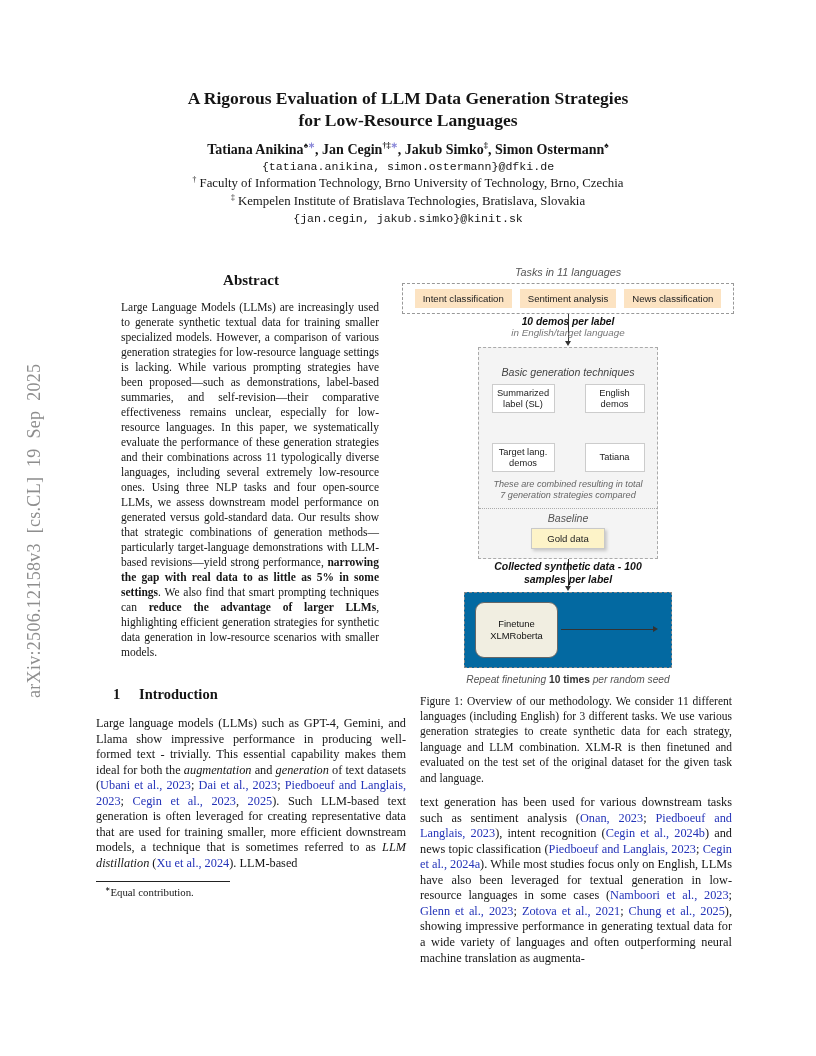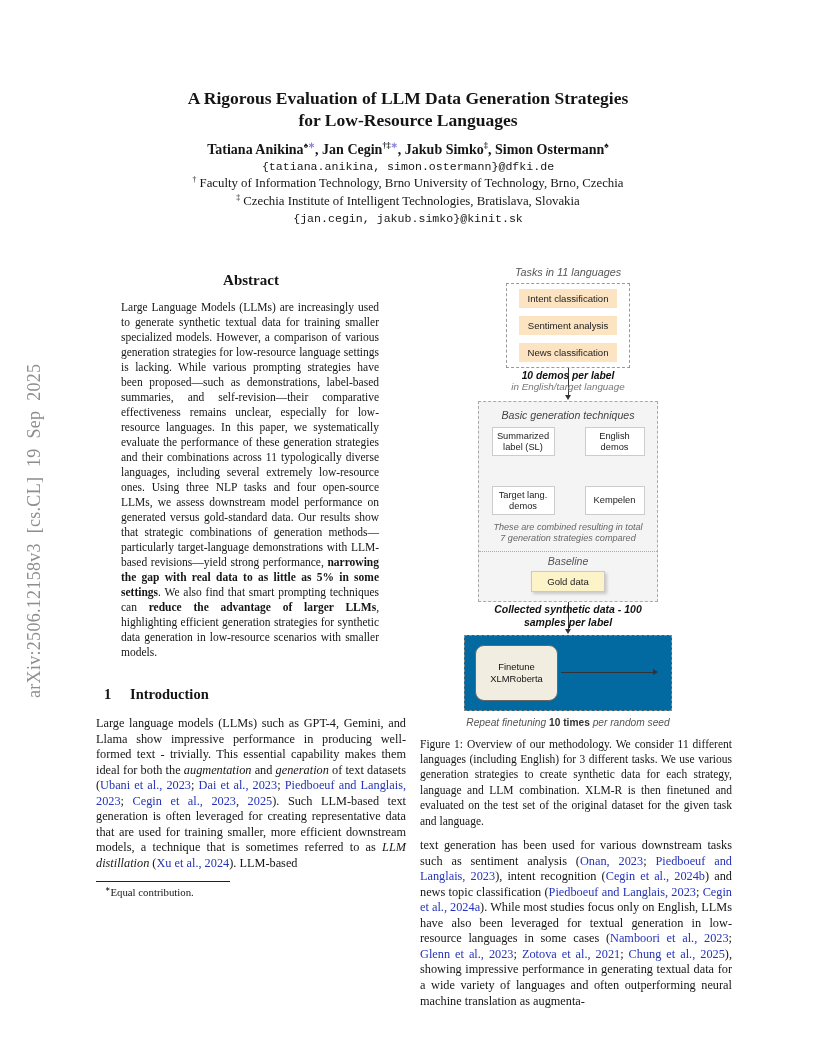--- a/index.html
+++ b/index.html
@@ -27,58 +27,58 @@
   .mono { font-family:"Liberation Mono", monospace; font-size:11.6px; }
 
   
   .col { position:absolute; top:270px; }
   .col-left { left:96px; width:310px; }
   .col-right { left:420px; width:312px; top:266px; }
 
   .abstract-title { text-align:center; font-size:15px; font-weight:bold; margin:2px 0 11px; }
   .abstract-body { padding:0 27px 0 25px; font-size:11.5px; line-height:15px; text-align:justify; }
 
-  .section-heading { font-size:14.5px; font-weight:bold; margin:26px 8px 13px; }
+  .section-heading { font-size:14.5px; font-weight:bold; margin:26px 17px 13px; }
   .sec-num { display:inline-block; min-width:26px; }
   .body-text { font-size:12.3px; line-height:15.55px; text-align:justify; }
 
   .footnote-rule { width:134px; border-top:1px solid #222; margin:10px 0 4px; }
   .footnote { font-size:10.8px; padding-left:9px; }
 
   
   .seg-b { font-weight:bold; }
   .seg-i { font-style:italic; }
   .seg-bi { font-weight:bold; }
   .seg-c { color:var(--citation_blue,#2433b8); }
   .seg-sup { font-size:60%; vertical-align:super; line-height:0; }
   .seg-star { font-size:60%; vertical-align:super; line-height:0; color:var(--star_purple,#8886d8); }
   .seg-gray { color:#555; }
   .seg-darkbold { font-weight:bold; color:#333; }
 
   
   .fig { display:flex; flex-direction:column; align-items:center; font-family:"Liberation Sans", sans-serif; transform:translateX(-8px); }
   .fig-heading { font-style:italic; color:#555; font-size:10.8px; margin-bottom:5px; }
-  .tasks-box { border:1.6px dashed #999; padding:5px 12px; display:flex; flex-direction:column; gap:8px; background:#fff; }
+  .tasks-box { border:1.6px dashed #999; padding:5px 12px; display:flex; flex-direction:row; gap:8px; background:#fff; }
   .task-chip { background:var(--task_chip_bg,#fce3c2); font-size:9.6px; padding:4px 8px; text-align:center; color:#222; white-space:nowrap; }
 
   .arrow-zone { position:relative; width:220px; }
   .a1 { height:33px; }
   .a2 { height:33px; }
   .vline { position:absolute; left:50%; top:0; width:1px; background:#333; }
   .a1 .vline { height:27px; } .a2 .vline { height:27px; }
   .ahead { position:absolute; left:calc(50% - 3.5px);
     border-left:3.5px solid transparent; border-right:3.5px solid transparent; border-top:5.5px solid #333; }
   .a1 .ahead { top:27px; } .a2 .ahead { top:27px; }
   .arrow-label { position:absolute; width:100%; text-align:center; top:2px; }
   .al-bold { font-size:10.3px; font-weight:bold; font-style:italic; color:#111; }
   .al-sub { font-size:9.8px; font-style:italic; color:#777; }
   .arrow-label2 { position:absolute; width:240px; left:calc(50% - 120px); text-align:center; top:1px;
     font-size:10.5px; font-weight:bold; font-style:italic; color:#111; line-height:13.5px; }
 
-  .gen-box { border:1.6px dashed #aaa; background:#f4f4f4; width:178px; display:flex; flex-direction:column; align-items:center; padding:7px 0 0;justify-content:center; }
+  .gen-box { border:1.6px dashed #aaa; background:#f4f4f4; width:178px; display:flex; flex-direction:column; align-items:center; padding:18px 0 0;justify-content:center; }
   .gen-heading { font-style:italic; font-size:10.6px; color:#444; margin-bottom:6px; }
   .gen-grid { display:grid; grid-template-columns:63px 60px; column-gap:8px; row-gap:6px;gap:30px; }
   .tech-chip { background:#fff; border:1px solid #ccc; font-size:9.3px; line-height:10.8px; min-height:25px;
     display:flex; align-items:center; justify-content:center; text-align:center; padding:1px 2px; color:#222; }
   .combine-note { font-style:italic; font-size:9.1px; color:#666; text-align:center; line-height:11.3px; margin-top:7px; }
   .baseline-sep { width:100%; border-top:1.4px dotted #aaa; margin-top:6px; }
   .baseline-label { font-style:italic; font-size:10.6px; color:#555; margin:3px 0 4px; }
   .gold-chip { background:var(--gold_chip_bg,#fdf3c8); border:1px solid #c9c9c9; box-shadow:2px 2px 3px rgba(0,0,0,0.18);
     font-size:9.6px; padding:4px 15px; margin-bottom:9px; color:#222; }
 
@@ -99,21 +99,21 @@
 
 <div class="page">
 
   <div class="arxiv">arXiv:2506.12158v3 [cs.CL] 19 Sep 2025</div>
 
   <header class="hdr">
     <h1 class="title"><span>A Rigorous Evaluation of LLM Data Generation Strategies</span><br><span>for Low-Resource Languages</span></h1>
     <div class="authors"><span class="seg-b">Tatiana Anikina</span><span class="seg-b seg-sup">♠</span><span class="seg-star">∗</span><span class="seg-b">, Jan Cegin</span><span class="seg-b seg-sup">†‡</span><span class="seg-star">∗</span><span class="seg-b">, Jakub Simko</span><span class="seg-b seg-sup">‡</span><span class="seg-b">, Simon Ostermann</span><span class="seg-b seg-sup">♠</span></div>
     <div class="affil mono">{tatiana.anikina, simon.ostermann}@dfki.de</div>
     <div class="affil"><span class="seg-sup">†</span><span> Faculty of Information Technology, Brno University of Technology, Brno, Czechia</span></div>
-    <div class="affil"><span class="seg-sup">‡</span><span> Czechia Institute of Intelligent Technologies, Bratislava, Slovakia</span></div>
+    <div class="affil"><span class="seg-sup">‡</span><span> Kempelen Institute of Bratislava Technologies, Bratislava, Slovakia</span></div>
     <div class="affil mono">{jan.cegin, jakub.simko}@kinit.sk</div>
   </header>
 
   <section class="col col-left">
     <h2 class="abstract-title">Abstract</h2>
     <div class="abstract-body"><span>Large Language Models (LLMs) are increasingly used to generate synthetic textual data for training smaller specialized models. However, a comparison of various generation strategies for low-resource language settings is lacking. While various prompting strategies have been proposed—such as demonstrations, label-based summaries, and self-revision—their comparative effectiveness remains unclear, especially for low-resource languages. In this paper, we systematically evaluate the performance of these generation strategies and their combinations across 11 typologically diverse languages, including several extremely low-resource ones. Using three NLP tasks and four open-source LLMs, we assess downstream model performance on generated versus gold-standard data. Our results show that strategic combinations of generation methods—particularly target-language demonstrations with LLM-based revisions—yield strong performance, </span><span class="seg-b">narrowing the gap with real data to as little as 5% in some settings</span><span>. We also find that smart prompting techniques can </span><span class="seg-b">reduce the advantage of larger LLMs</span><span>, highlighting efficient generation strategies for synthetic data generation in low-resource scenarios with smaller models.</span></div>
     <h3 class="section-heading"><span class="sec-num">1</span><span>Introduction</span></h3>
     <div class="body-text"><span>Large language models (LLMs) such as GPT-4, Gemini, and Llama show impressive performance in producing well-formed text - trivially. This essential capability makes them ideal for both the </span><span class="seg-i">augmentation</span><span> and </span><span class="seg-i">generation</span><span> of text datasets (</span><span class="seg-c">Ubani et al., 2023</span><span>; </span><span class="seg-c">Dai et al., 2023</span><span>; </span><span class="seg-c">Piedboeuf and Langlais, 2023</span><span>; </span><span class="seg-c">Cegin et al., 2023</span><span>, </span><span class="seg-c">2025</span><span>). Such LLM-based text generation is often leveraged for creating representative data that are used for training smaller, more efficient downstream models, a technique that is sometimes referred to as </span><span class="seg-i">LLM distillation</span><span> (</span><span class="seg-c">Xu et al., 2024</span><span>). LLM-based</span></div>
     <div class="footnote-rule"></div>
     <div class="footnote"><span class="seg-sup">∗</span><span>Equal contribution.</span></div>
@@ -138,21 +138,21 @@
           <div class="al-sub">in English/target language</div>
         </div>
       </div>
 
       <div class="gen-box">
         <div class="gen-heading">Basic generation techniques</div>
         <div class="gen-grid">
           <div class="tech-chip">Summarized label (SL)</div>
           <div class="tech-chip">English demos</div>
           <div class="tech-chip">Target lang. demos</div>
-          <div class="tech-chip">Kempelen</div>
+          <div class="tech-chip">Tatiana</div>
         </div>
         <div class="combine-note"><span>These are combined resulting in total</span><br><span>7 generation strategies compared</span></div>
         <div class="baseline-sep"></div>
         <div class="baseline-label">Baseline</div>
         <div class="gold-chip">Gold data</div>
       </div>
 
       <div class="arrow-zone a2">
         <div class="vline"></div>
         <div class="ahead"></div>

